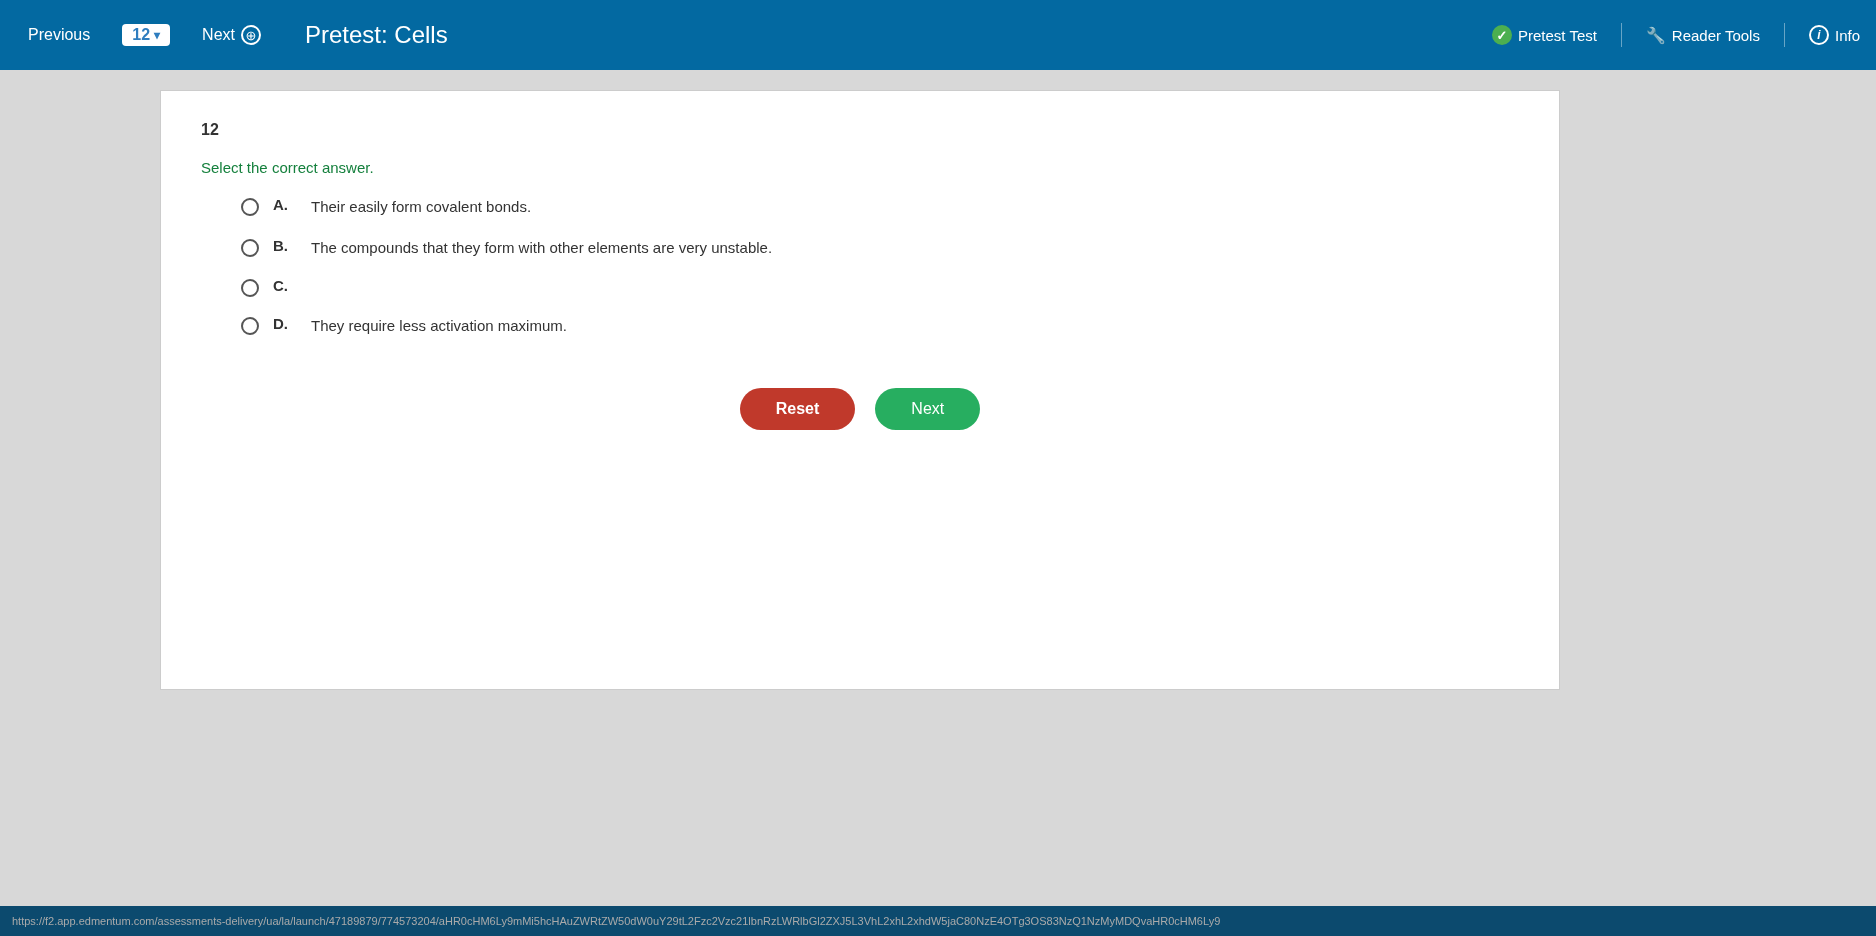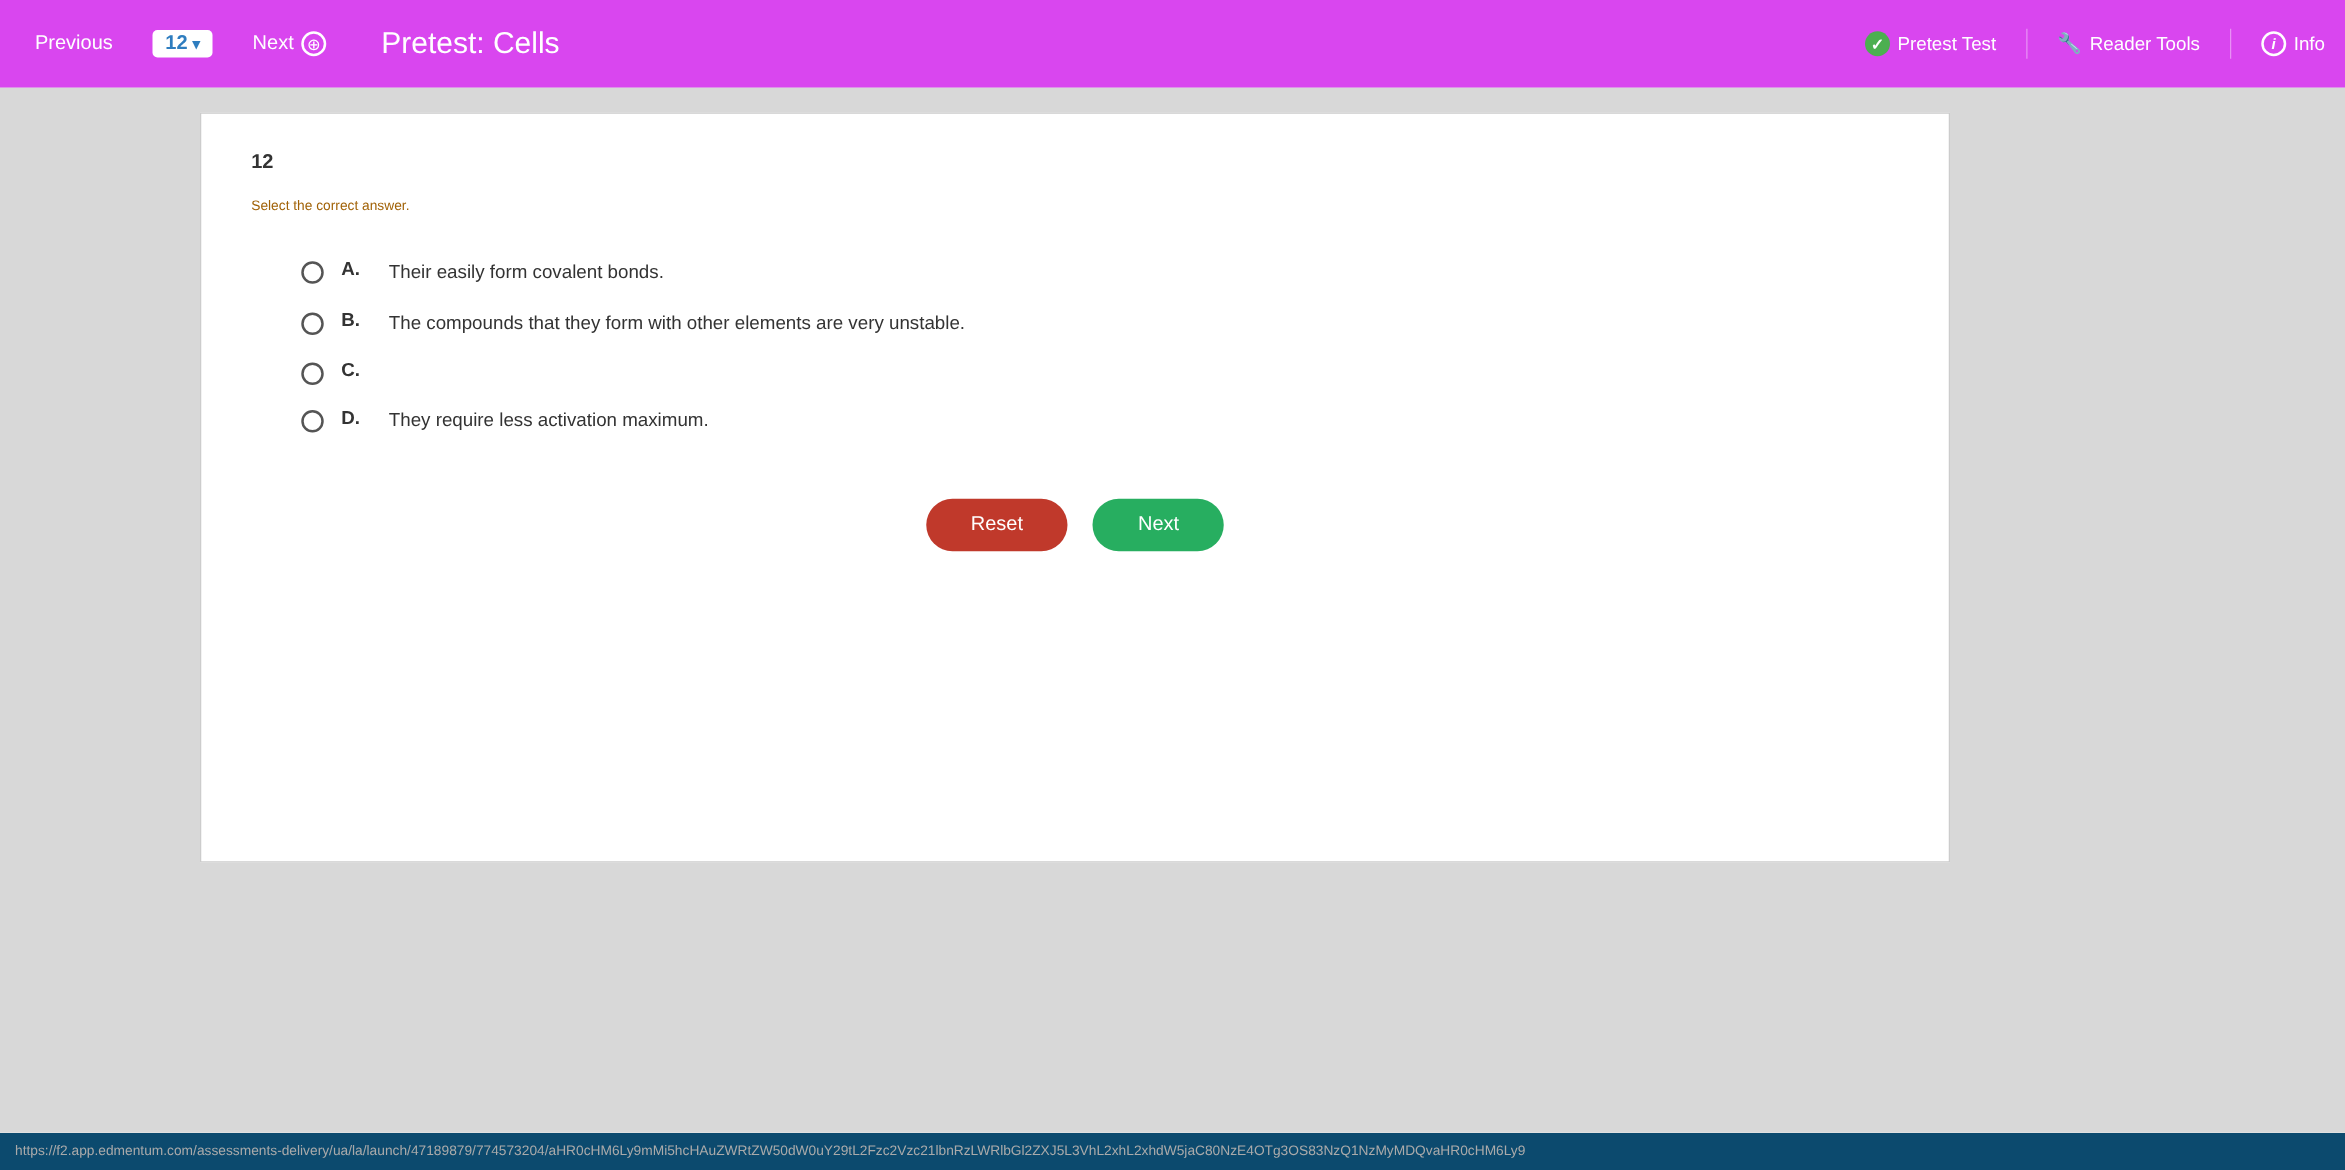--- a/index.html
+++ b/index.html
@@ -10,21 +10,21 @@
 
     body {
       font-family: Arial, sans-serif;
       background: #e8e8e8;
       min-height: 936px;
       position: relative;
     }
 
     
     .top-nav {
-      background: #d946ef;
+      background: #0369a1;
       height: 70px;
       display: flex;
       align-items: center;
       padding: 0 16px;
       color: white;
       position: relative;
     }
 
     .nav-left {
       display: flex;
@@ -119,23 +119,23 @@
     }
 
     .question-num {
       font-size: 16px;
       font-weight: bold;
       color: #333;
       margin-bottom: 20px;
     }
 
     .question-instruction {
-      font-size: 11px;
-      color: #a16207;
-      margin-bottom: 36px;
+      font-size: 15px;
+      color: #15803d;
+      margin-bottom: 20px;
     }
 
     .question-text {
       font-size: 15px;
       color: #333;
       line-height: 1.6;
       margin-bottom: 30px;
     }
 
     .answer-options {
@@ -186,21 +186,21 @@
     }
 
     .reset-btn {
       background: #c0392b;
       color: white;
       border: none;
       border-radius: 25px;
       padding: 12px 36px;
       font-size: 16px;
       cursor: pointer;
-      font-weight: 400;
+      font-weight: 700;
     }
 
     .next-btn {
       background: #27ae60;
       color: white;
       border: none;
       border-radius: 25px;
       padding: 12px 36px;
       font-size: 16px;
       cursor: pointer;

